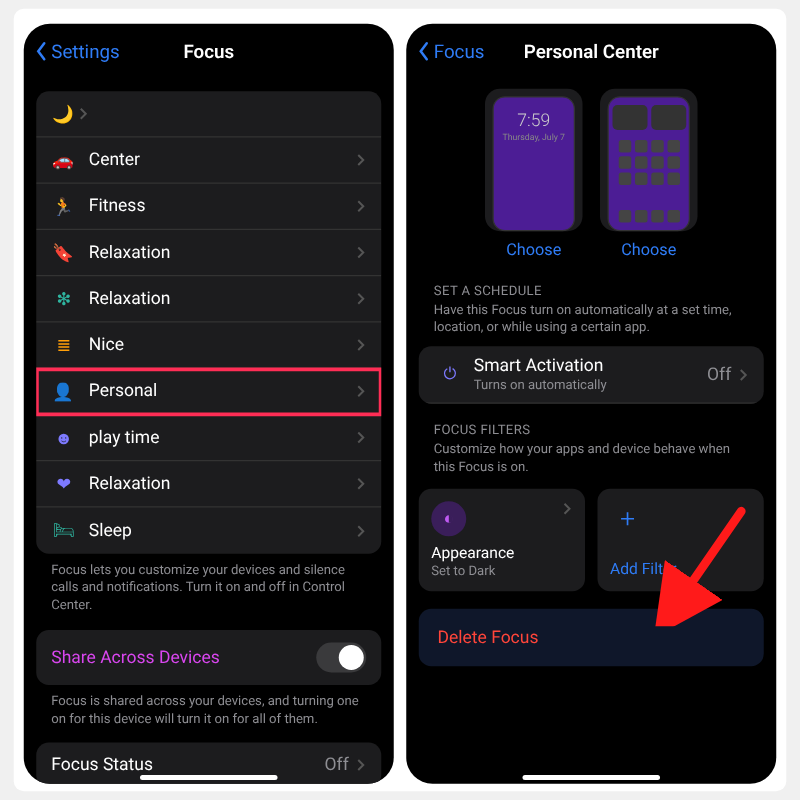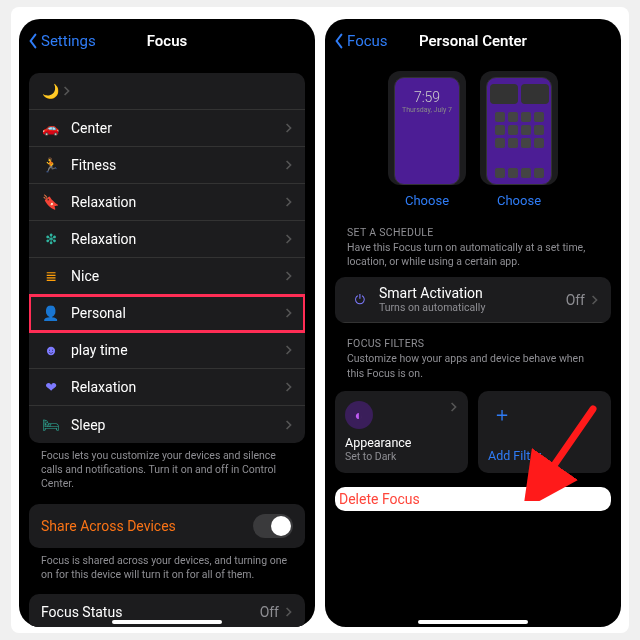--- a/index.html
+++ b/index.html
@@ -76,21 +76,21 @@
     font-size: 10.5px;
     line-height: 1.35;
     padding: 6px 22px 0 22px;
   }
   .toggle-row {
     display: flex;
     align-items: center;
     justify-content: space-between;
     padding: 10px 12px;
   }
-  .toggle-row .lbl { font-size: 14px; color:#f97316; }
+  .toggle-row .lbl { font-size: 14px; color:#d946ef; }
   .switch {
     width: 40px; height: 24px;
     background: #3a3a3c;
     border-radius: 12px;
     position: relative;
   }
   .switch .knob {
     position: absolute;
     right: 2px; top: 2px;
     width: 20px; height: 20px;
@@ -154,21 +154,21 @@
   }
   .fcard {
     flex:1; background:#1c1c1e; border-radius:10px; padding:10px; height:82px;
     display:flex; flex-direction:column; justify-content:space-between;
     position:relative;
   }
   .fcard .top{ display:flex; justify-content:space-between; align-items:flex-start;}
   .fcard .fic{ width:28px;height:28px;border-radius:14px; display:flex;align-items:center;justify-content:center; font-size:14px;}
   .fcard .tt{ font-size:12.5px; color:#fff;}
   .fcard .ss{ font-size:10.5px; color:#8e8e93;}
-  .delete { margin:14px 10px 0 10px; background:#ffffff; border-radius:10px; padding:4px; color:#ff453a; font-size:14px;}
+  .delete { margin:14px 10px 0 10px; background:#0f172a; border-radius:10px; padding:15px; color:#ff453a; font-size:14px;}
   .arrow-annot {
     position:absolute; pointer-events:none;
   }
   svg.chev{ width:8px; height:12px;}
   svg.chev path{ stroke:#555; stroke-width:2; fill:none;}
 </style>
 </head>
 <body>
 
 <div class="wrap">

